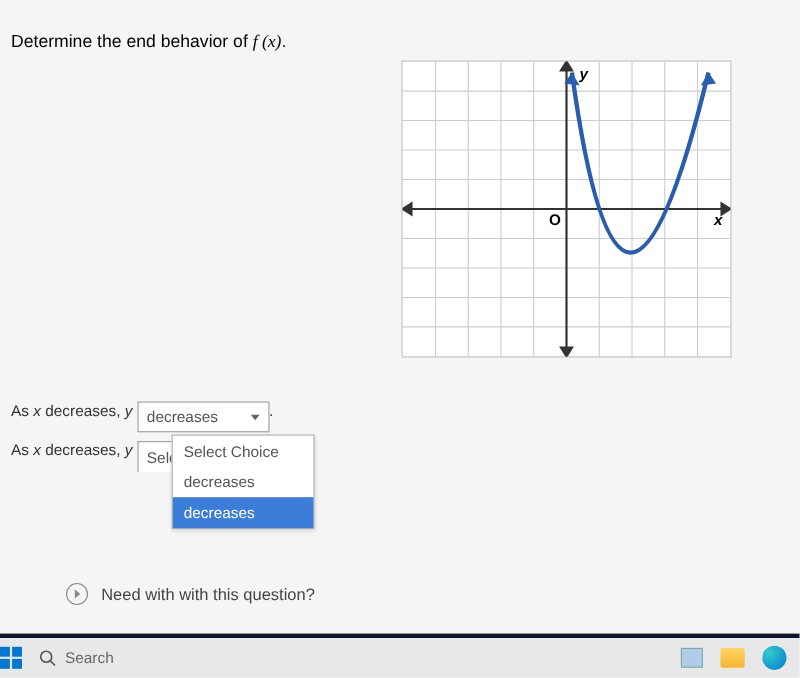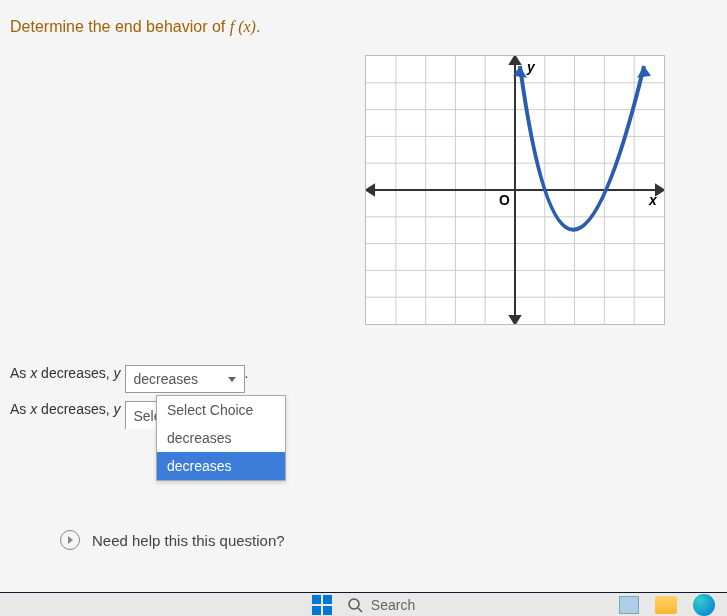--- a/index.html
+++ b/index.html
@@ -5,23 +5,23 @@
     * { box-sizing: border-box; margin: 0; padding: 0; }
     body {
       font-family: Arial, sans-serif;
       background: #f5f5f5;
       width: 727px;
       height: 616px;
       position: relative;
       overflow: hidden;
     }
     .question-text {
-      padding: 18px 10px 10px 10px;
+      padding: 30px 10px 10px 10px;
       font-size: 16px;
-      color: #a16207;
+      color: #000000;
     }
     .question-text .fx { font-style: italic; font-family: 'Times New Roman', serif; }
     .graph-container {
       position: absolute;
       left: 365px;
       top: 55px;
       width: 310px;
       height: 280px;
     }
     .graph-border {
@@ -110,26 +110,25 @@
       border-top: 4px solid transparent;
       border-bottom: 4px solid transparent;
       border-left: 5px solid #888;
       margin-left: 1px;
     }
     .taskbar {
       position: absolute;
       bottom: 0;
       left: 0;
       right: 0;
-      height: 24px;
+      height: 40px;
       background: #e8e8e8;
-      border-top: 1px solid #0f172a;
-      display: flex;
-      align-items: center;
-      justify-content: center;
+      border-top: 4px solid #0f172a;
+      display: flex;
+      align-items: center;
       gap: 15px;
     }
     .windows-icon {
       width: 20px; height: 20px;
       display: grid;
       grid-template-columns: 1fr 1fr;
       grid-template-rows: 1fr 1fr;
       gap: 2px;
     }
     .windows-icon > div { background: #0078d4; }
@@ -238,21 +237,21 @@
     <div class="dropdown-item">Select Choice</div>
     <div class="dropdown-item">decreases</div>
     <div class="dropdown-item highlighted">decreases</div>
   </div>
 </div>
 
 <div class="help-section">
   <div class="help-icon">
     <div class="chevron-right"></div>
   </div>
-  <span>Need help this this question?</span>
+  <span>Need with with this question?</span>
 </div>
 
 <div class="taskbar">
   <div class="windows-icon">
     <div></div>
       <div></div>
       <div></div>
       <div></div>
   </div>
   <div class="search-box">

